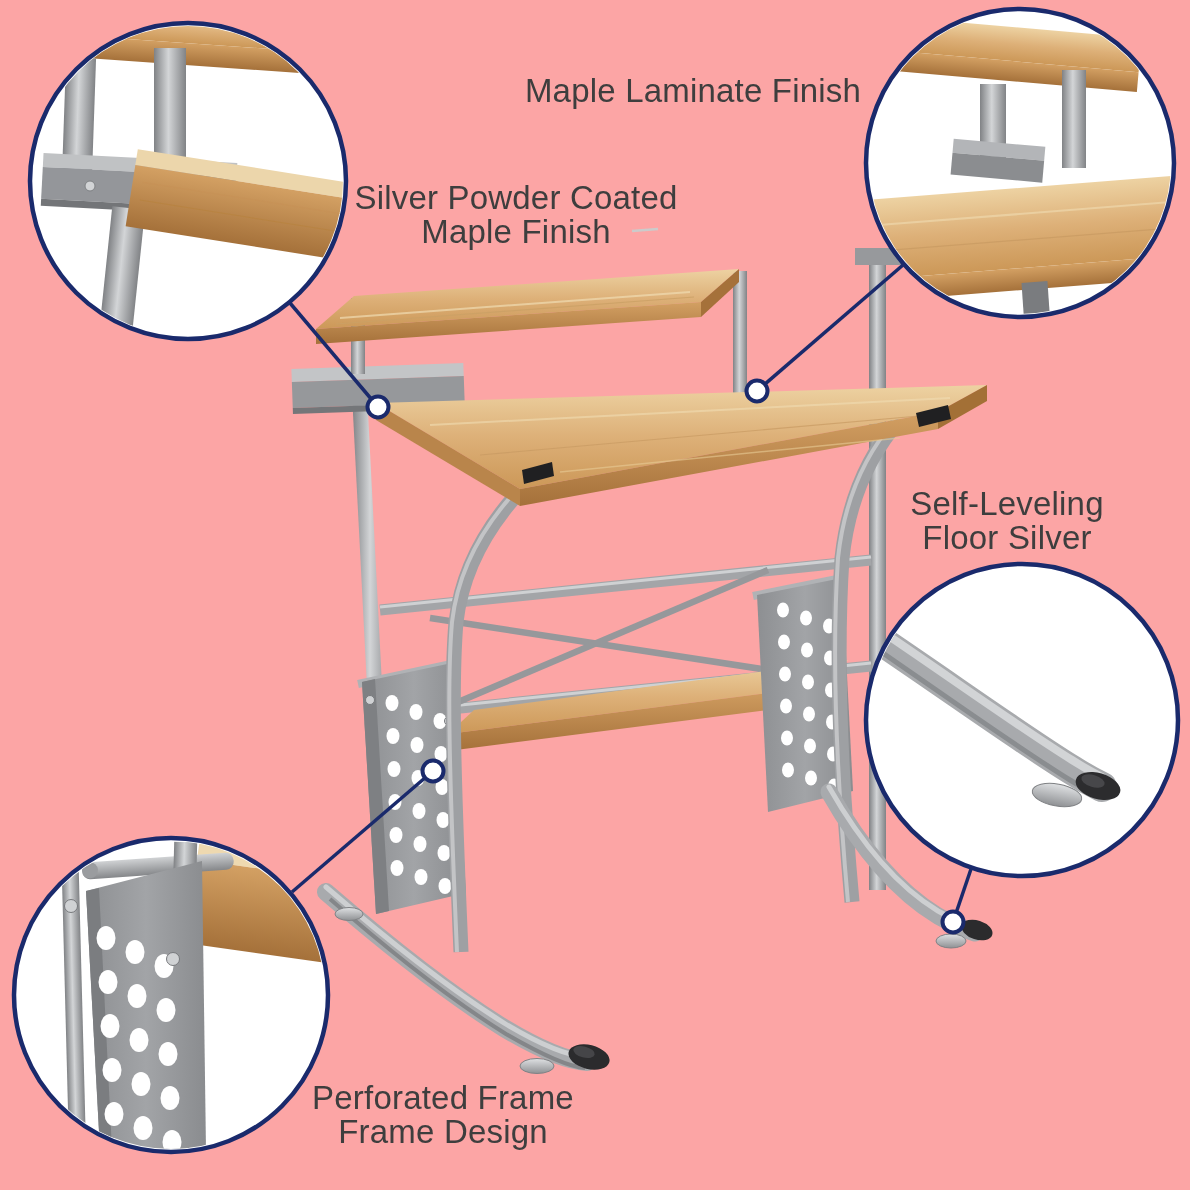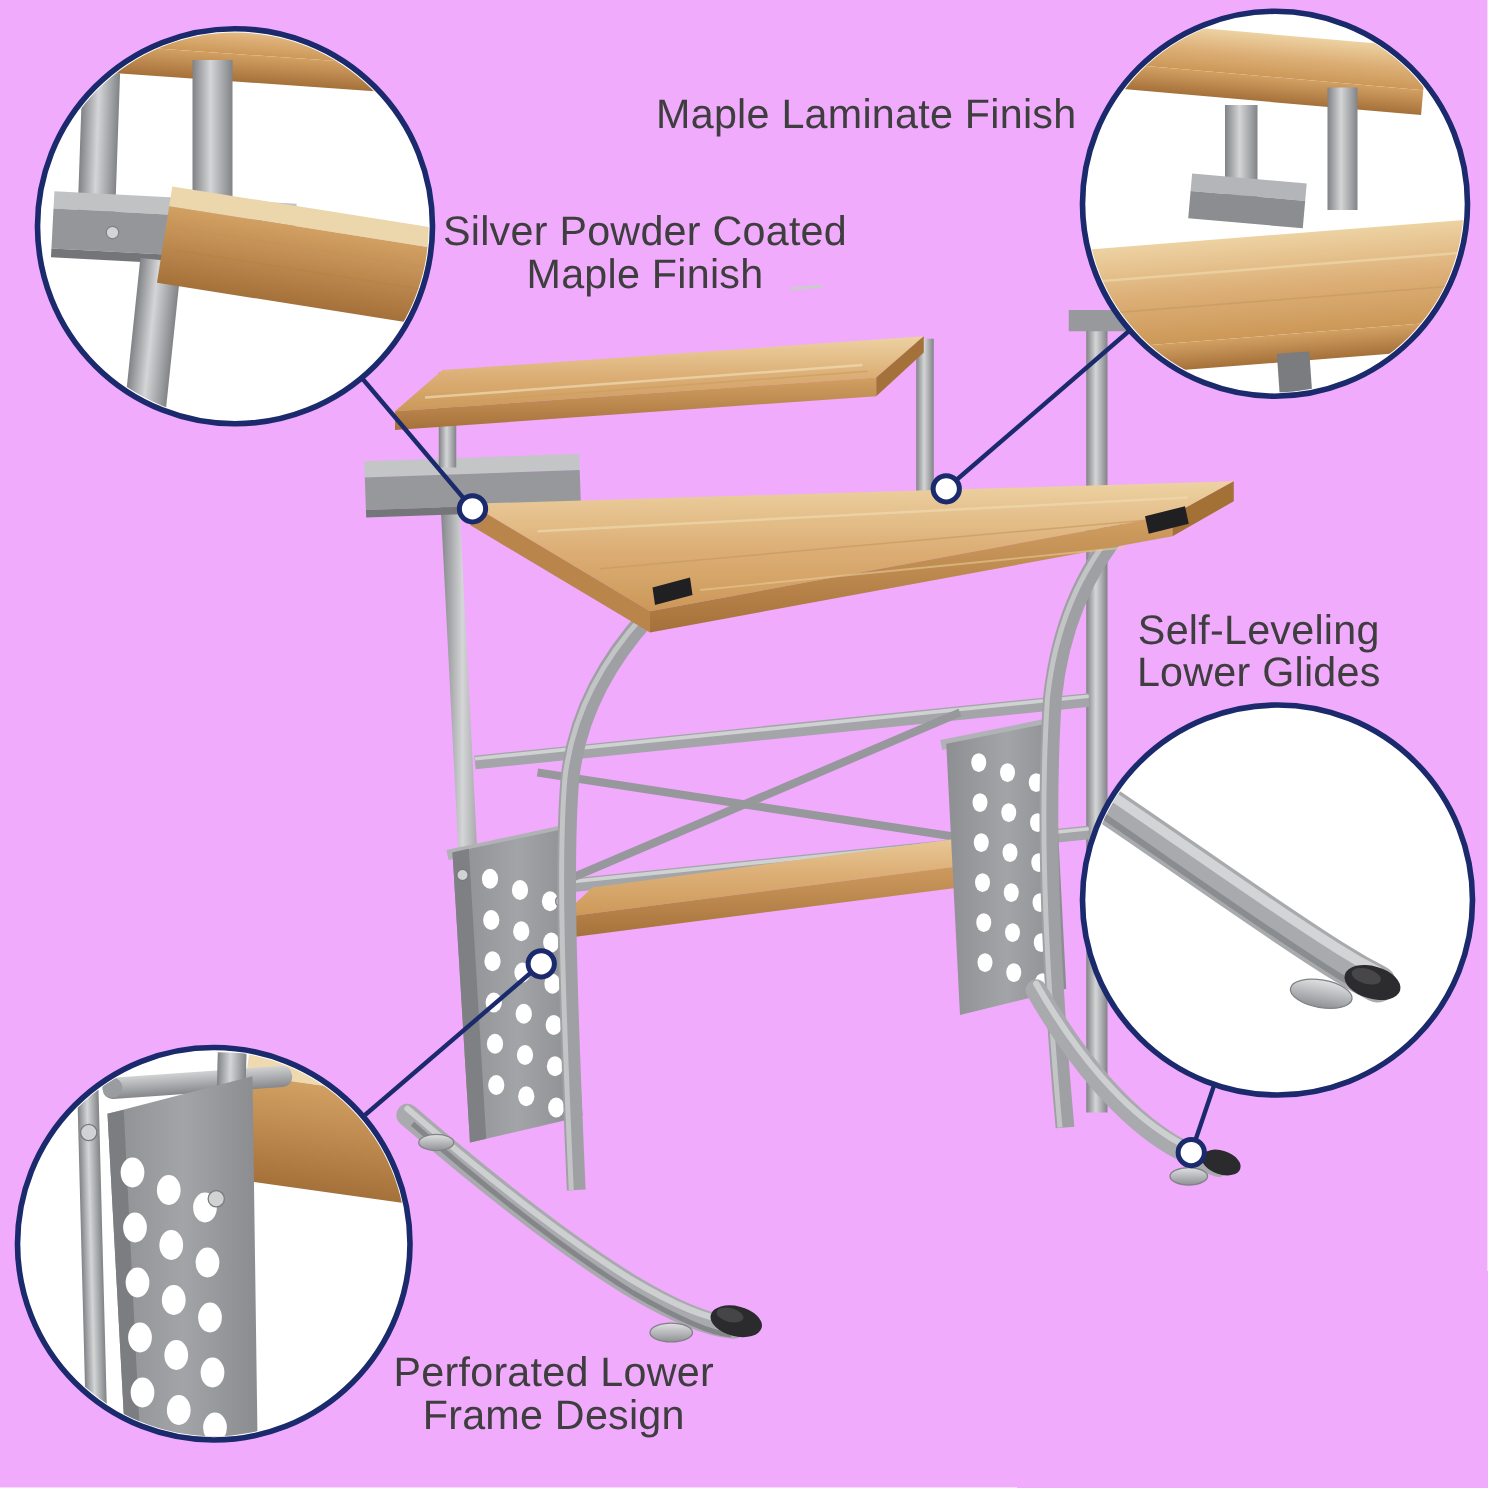--- a/index.html
+++ b/index.html
@@ -1,17 +1,17 @@
 <!DOCTYPE html>
 <html style="--callout-ring: #1a2a6c; --leader-line: #1a2a6c; --label-text: #3e3e3e; --wood-light: #edd2a2; --wood-mid: #dcae74; --wood-dark: #a5713a; --frame-silver: #a8aaad; --frame-silver-dark: #85878a; --glide-black: #2b2b2d;"><head>
 <meta charset="utf-8">
 <style>
   html,body{margin:0;padding:0;background:#fff;}
   .stage{
-    position:relative;width:1190px;height:1190px;background:#f0abfc;
+    position:relative;width:1190px;height:1190px;background:#fca5a5;
     overflow:hidden;font-family:"Liberation Sans",sans-serif;
   }
   .stage svg{position:absolute;left:0;top:0;}
   .label{
     position:absolute;color:var(--label-text,#3e3e3e);
     font-size:33px;line-height:34px;text-align:center;letter-spacing:.2px;
     white-space:nowrap;
   }
   .label span{display:block;}
   .ring{fill:#ffffff;stroke:var(--callout-ring,#1a2a6c);stroke-width:4.5;}
@@ -293,28 +293,28 @@
     <line class="leader" x1="292" y1="892" x2="433" y2="771"></line>
     <circle class="dot" cx="433" cy="771" r="10.5"></circle>
     <line x1="632" y1="231" x2="658" y2="229" stroke="#cbcbcb" stroke-width="2.5"></line>
   </g>
 </svg>
 
 <div class="label" style="left:443px;top:74px;width:500px;">
   <span>Maple Laminate Finish</span>
 </div>
 
-<div class="label" style="left:316px;top:168px;width:400px;">
+<div class="label" style="left:316px;top:181px;width:400px;">
   <span>Silver Powder Coated</span>
   <span>Maple Finish</span>
 </div>
 
 <div class="label" style="left:857px;top:487px;width:300px;">
   <span>Self-Leveling</span>
-  <span>Lower Glides</span>
+  <span>Floor Silver</span>
 </div>
 
 <div class="label" style="left:293px;top:1081px;width:300px;">
-  <span>Perforated Lower</span>
+  <span>Perforated Frame</span>
   <span>Frame Design</span>
 </div>
 
 </div>
 
 </body></html>

